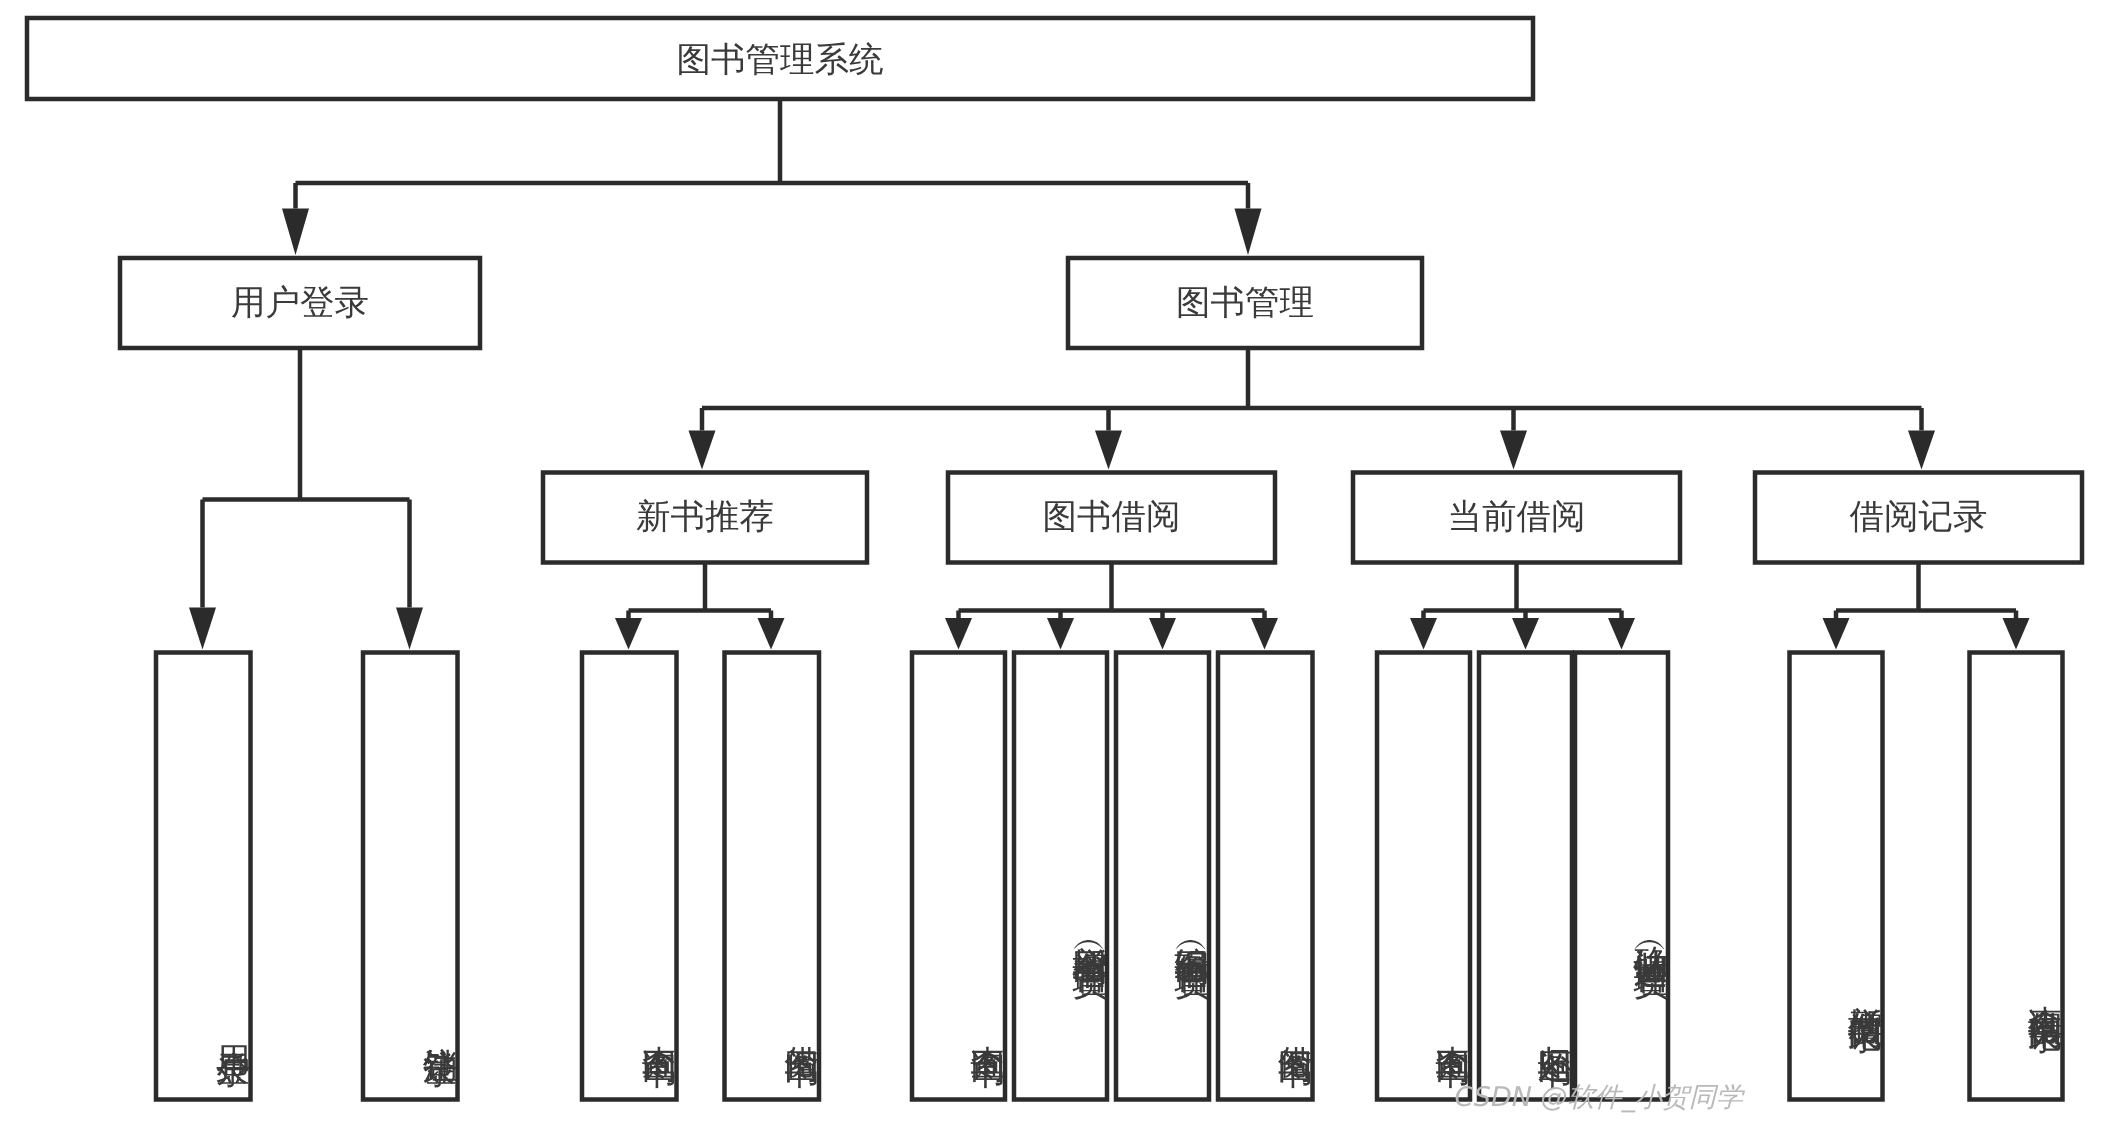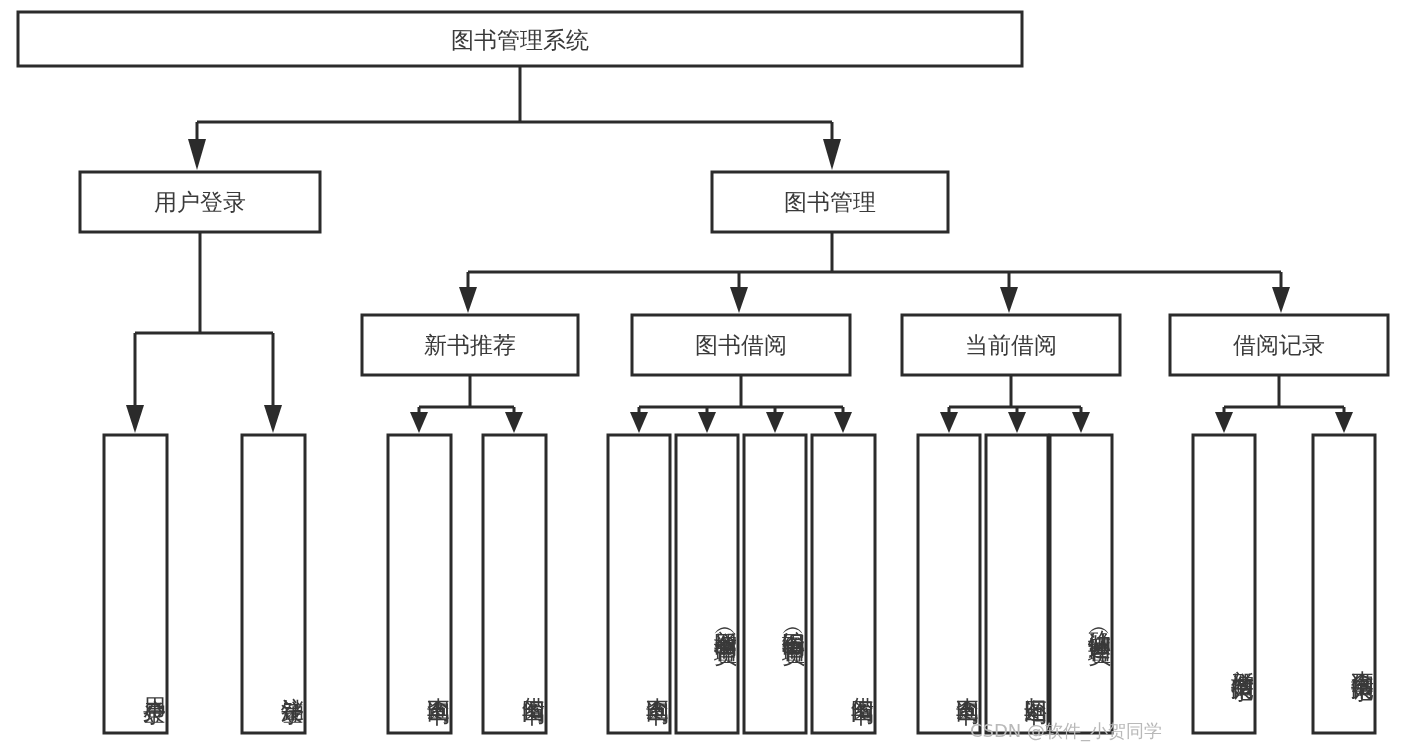--- a/index.html
+++ b/index.html
@@ -68,20 +68,21 @@
   }
   .watermark {
     position: absolute;
     right: 10px;
     bottom: 4px;
     font-family: "DejaVu Sans", "Liberation Sans", sans-serif;
     font-size: 18px;
     color: #b9b9b9;
     white-space: nowrap;
     user-select: none;
+    font-style: italic;
   }
 </style>
 </head>
 <body>
 
 <div id="diagram-root">
 
   <svg id="tree-svg" viewBox="0 0 1405 747">
 
     <g>

